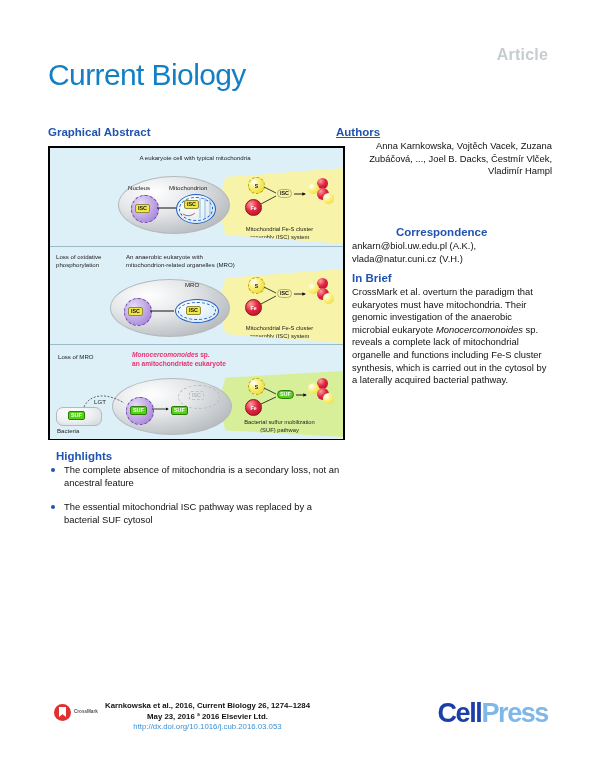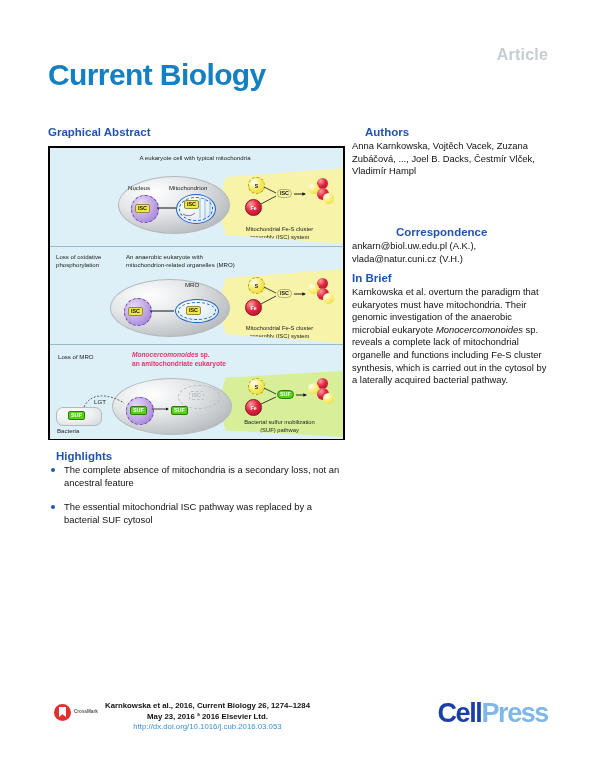--- a/index.html
+++ b/index.html
@@ -10,40 +10,40 @@
   }
   .page{position:absolute;left:0;top:0;width:596px;height:779px;}
 
   
   .article-tag{
     position:absolute;right:48px;top:46px;
     font-size:16px;font-weight:bold;color:#c6cdd0;letter-spacing:.2px;
   }
   .journal{
     position:absolute;left:48px;top:58px;
-    font-size:30px;font-weight:bold;color:#1480c4;letter-spacing:-0.6px;
+    font-size:30px;font-weight:normal;color:#1480c4;letter-spacing:-0.6px;
   }
   .paper-title{
     position:absolute;left:48px;top:92px;
     font-size:15.5px;font-weight:bold;color:#111;letter-spacing:-0.2px;
   }
 
   
   .sec-head{
     position:absolute;font-size:11.5px;font-weight:bold;color:#2154b0;
   }
   #ga-head{left:48px;top:126px;}
-  #au-head{left:365px;top:126px;}
+  #au-head{left:336px;top:126px;text-decoration:underline;}
   #co-head{left:352px;top:226px;margin-left:44px;}
   #ib-head{left:352px;top:272px;}
   #hl-head{left:48px;top:450px;padding-left:8px;}
 
   
   .rcol{position:absolute;left:352px;width:200px;font-size:9.4px;line-height:12.6px;color:#111;}
-  #authors{top:140px;}
+  #authors{top:140px;text-align:right;}
   #corr{top:240px;}
   #inbrief{top:286px;}
   #inbrief i{font-style:italic;}
 
   
   .hl-list{position:absolute;left:48px;top:464px;width:300px;}
   .hl-item{position:relative;padding-left:16px;margin-bottom:12px;
            font-size:9.4px;line-height:12.6px;color:#111;}
   .hl-item .bul{position:absolute;left:3px;top:4px;width:4px;height:4px;
            border-radius:50%;background:#2154b0;}
@@ -135,21 +135,21 @@
 
   <div class="sec-head" id="ga-head">Graphical Abstract</div>
   <div class="sec-head" id="au-head">Authors</div>
   <div class="sec-head" id="co-head">Correspondence</div>
   <div class="sec-head" id="ib-head">In Brief</div>
   <div class="sec-head" id="hl-head">Highlights</div>
 
   <div class="rcol" id="authors">Anna Karnkowska, Vojtěch Vacek, Zuzana Zubáčová, ..., Joel B. Dacks, Čestmír Vlček, Vladimír Hampl</div>
   <div class="rcol" id="corr">ankarn@biol.uw.edu.pl (A.K.), vlada@natur.cuni.cz (V.H.)</div>
   <div class="rcol" id="inbrief">
-    <span>Karnkowska et al. overturn the paradigm that eukaryotes must have mitochondria. Their genomic investigation of the anaerobic microbial eukaryote </span><i>Monocercomonoides</i><span> sp. reveals a complete lack of mitochondrial organelle and functions including Fe-S cluster synthesis, which is carried out in the cytosol by a laterally acquired bacterial pathway.</span>
+    <span>CrossMark et al. overturn the paradigm that eukaryotes must have mitochondria. Their genomic investigation of the anaerobic microbial eukaryote </span><i>Monocercomonoides</i><span> sp. reveals a complete lack of mitochondrial organelle and functions including Fe-S cluster synthesis, which is carried out in the cytosol by a laterally acquired bacterial pathway.</span>
   </div>
 
   <div class="hl-list">
     <div class="hl-item">
       <span class="bul"></span><span>The complete absence of mitochondria is a secondary loss, not an ancestral feature</span>
     </div>
     <div class="hl-item">
       <span class="bul"></span><span>The essential mitochondrial ISC pathway was replaced by a bacterial SUF cytosol</span>
     </div>
   </div>

